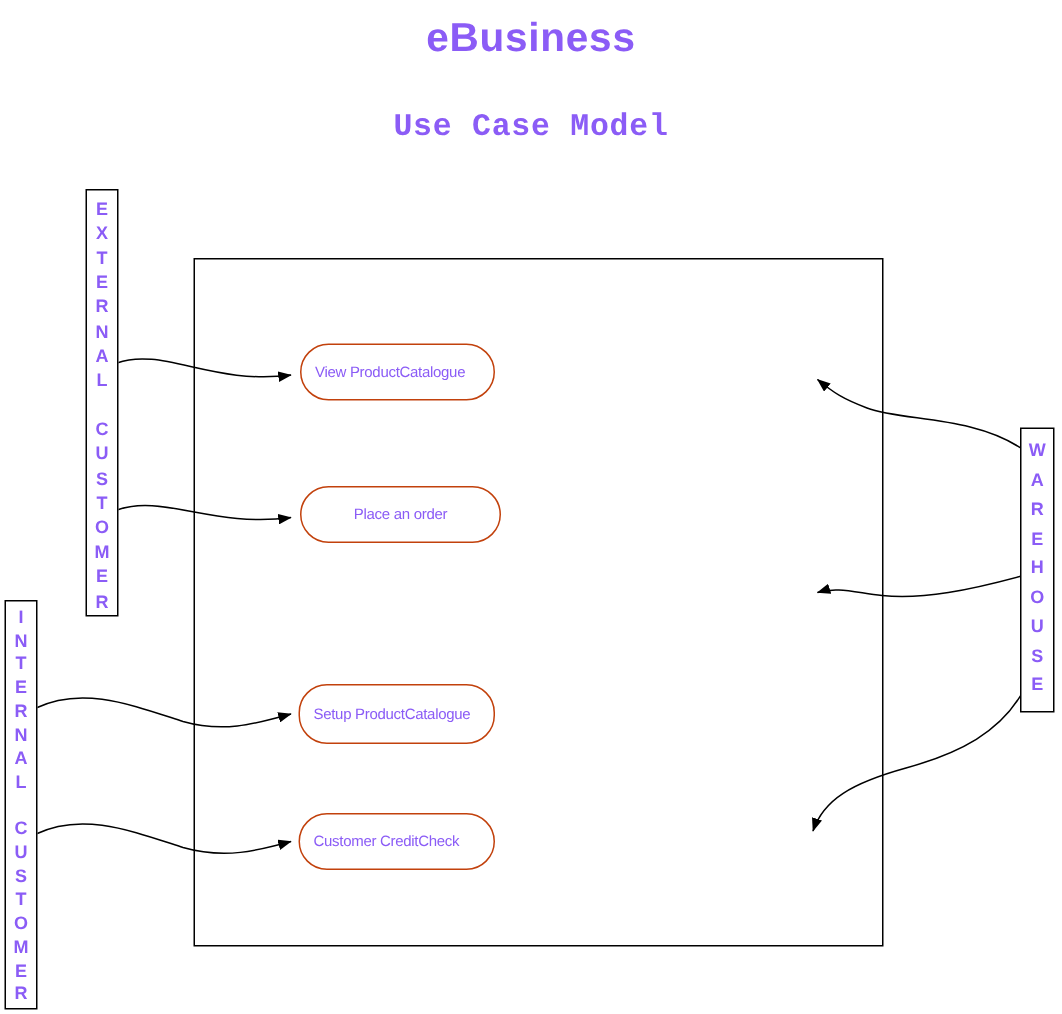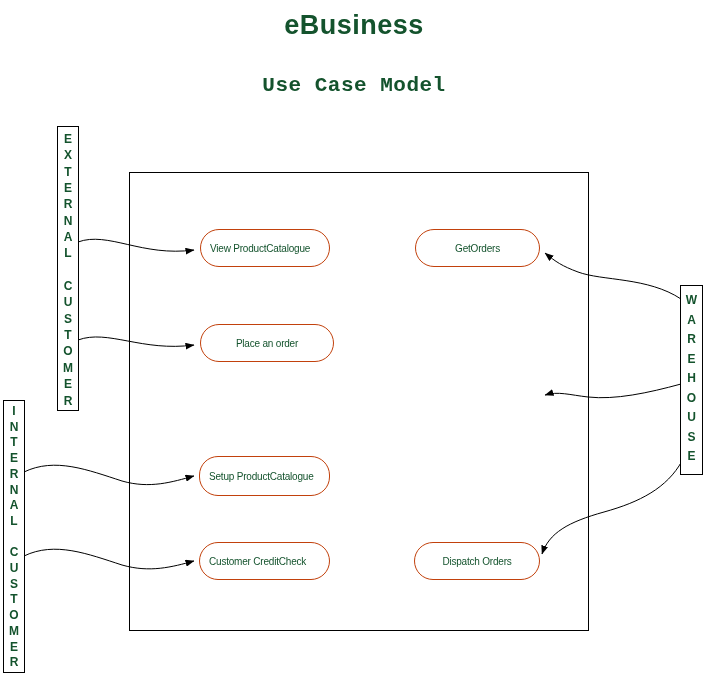--- a/index.html
+++ b/index.html
@@ -3,21 +3,21 @@
 <meta charset="utf-8">
 <style>
   html, body { margin: 0; padding: 0; background: #ffffff; }
   * { box-sizing: border-box; }
   .canvas {
     position: relative;
     width: 708px;
     height: 676px;
     background: #ffffff;
     font-family: "Liberation Sans", sans-serif;
-    color: #14532d;
+    color: #8b5cf6;
     overflow: hidden;
   }
   .title {
     position: absolute;
     top: 10px; left: 0; width: 100%;
     text-align: center;
     font-size: 27px;
     font-weight: bold;
     letter-spacing: 0.5px;
   }
@@ -145,18 +145,16 @@
 E</div>
 
   <div class="usecase left-text" style="left:200px; top:229px; width:130px; height:38px;">View ProductCatalogue</div>
 
   <div class="usecase" style="left:200px; top:324px; width:134px; height:38px;">Place an order</div>
 
   <div class="usecase left-text" style="left:199px; top:456px; width:131px; height:40px;">Setup ProductCatalogue</div>
 
   <div class="usecase left-text" style="left:199px; top:542px; width:131px; height:38px;">Customer CreditCheck</div>
 
-  <div class="usecase" style="left:415px; top:229px; width:125px; height:38px;">GetOrders</div>
 
 
-  <div class="usecase" style="left:414px; top:542px; width:126px; height:38px;">Dispatch Orders</div>
 
 </div>
 
 </body></html>

